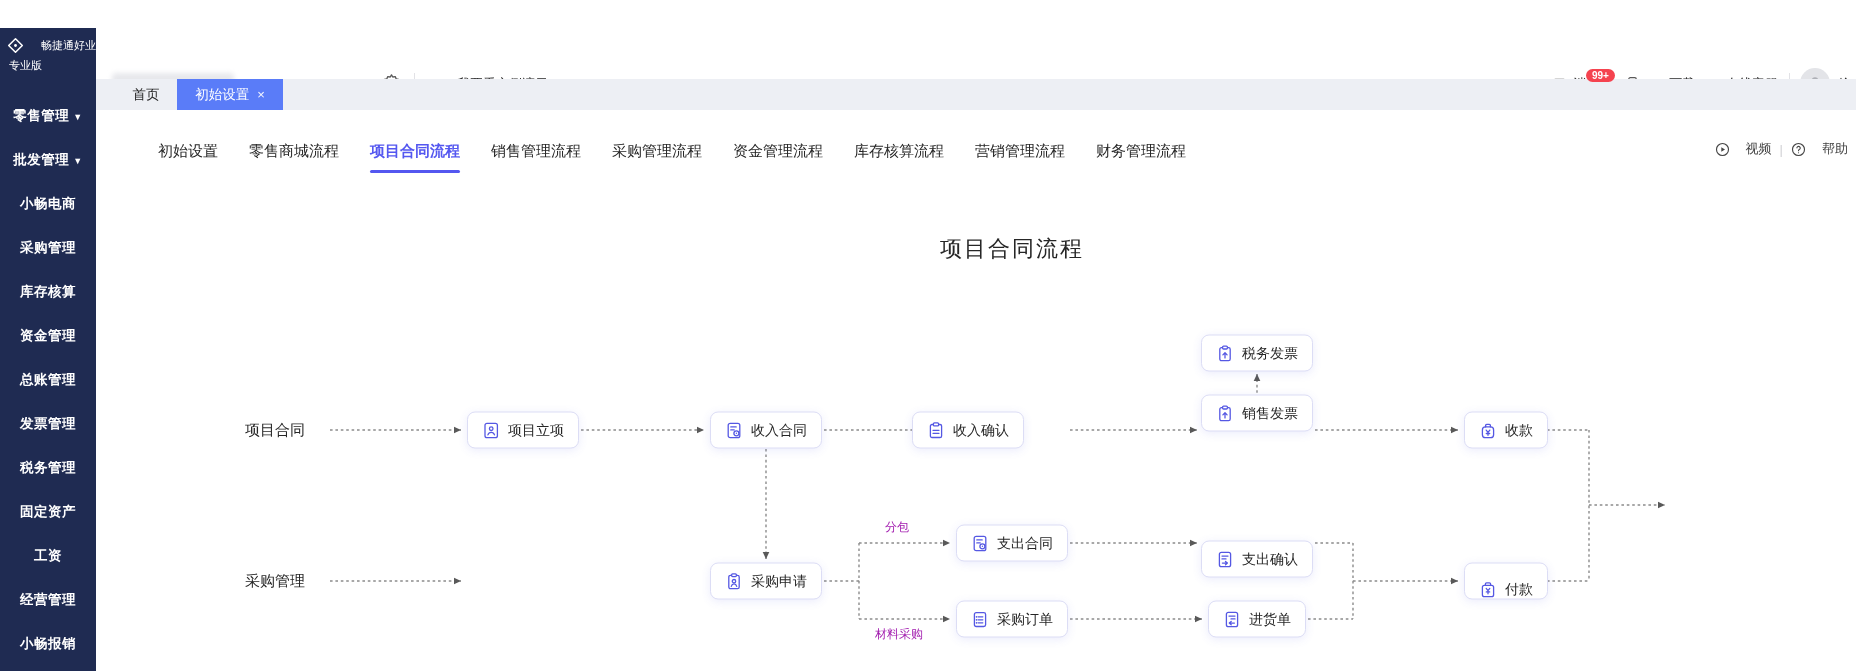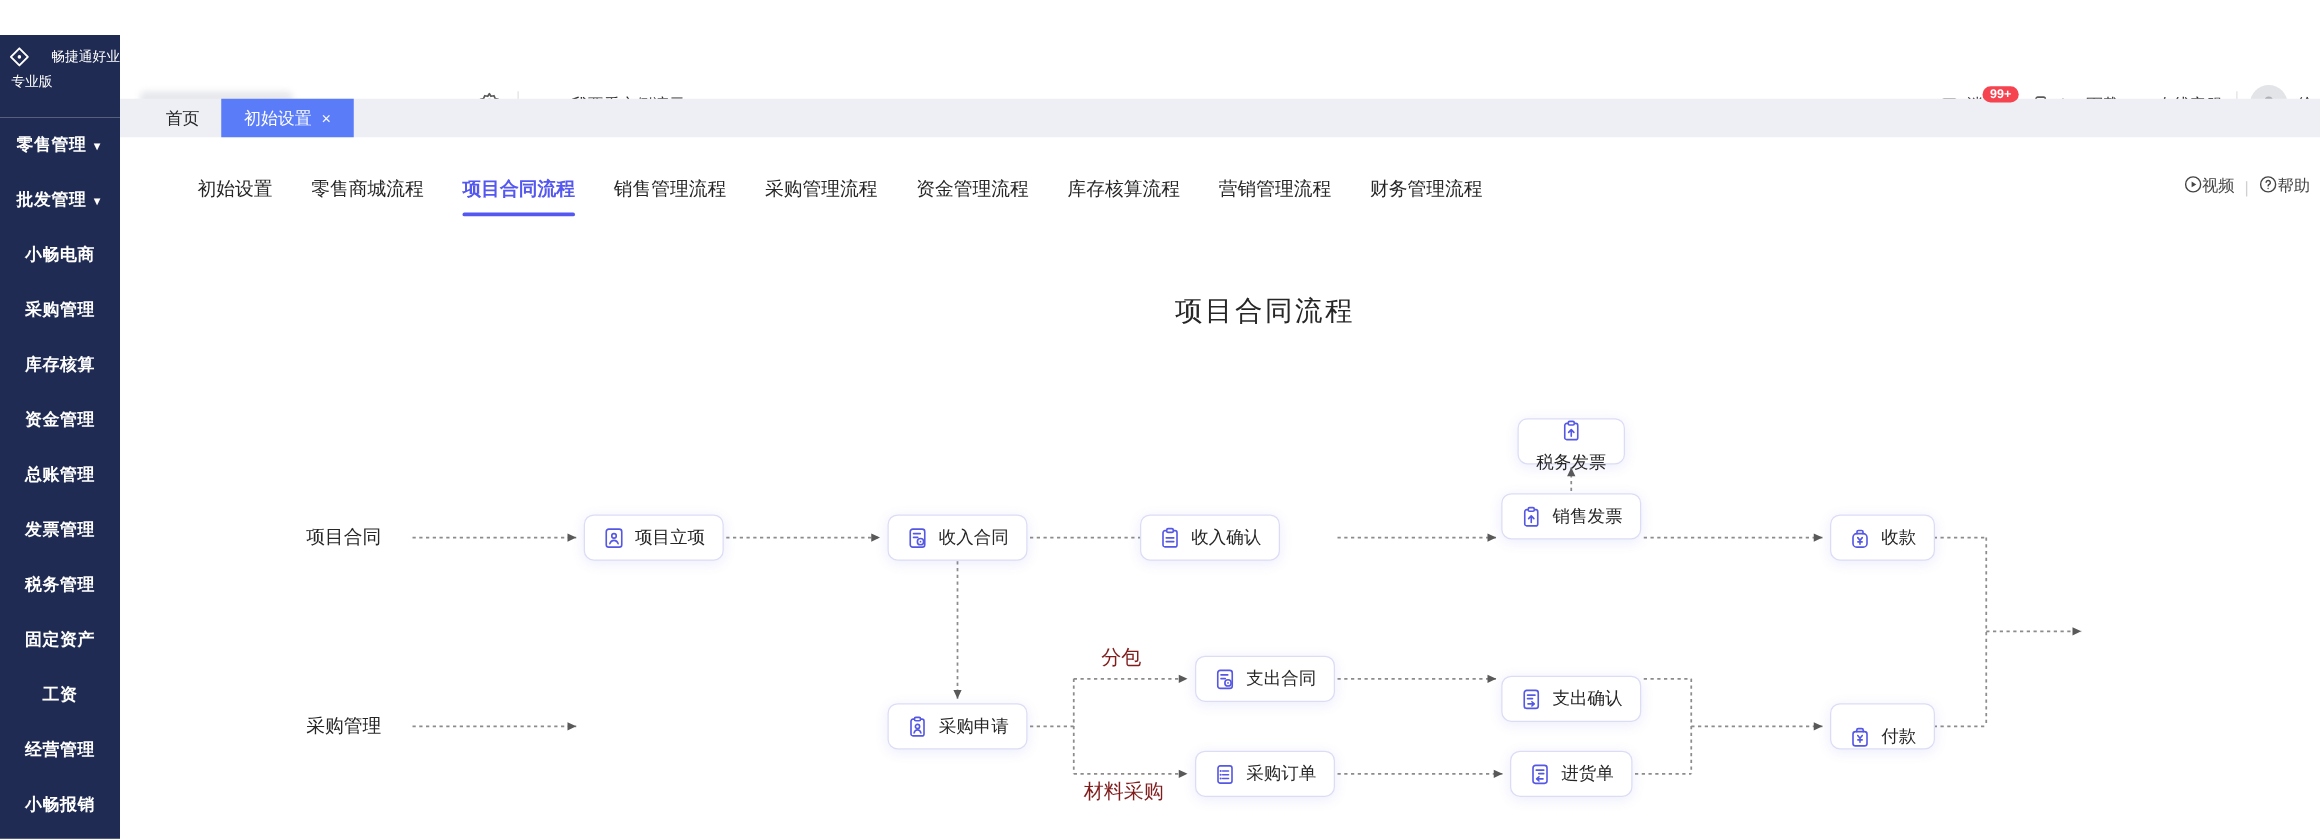--- a/index.html
+++ b/index.html
@@ -32,25 +32,25 @@
   .side-item{height:44px;display:flex;align-items:center;justify-content:center;gap:4px;color:#fff;
     font-size:13.5px;font-weight:600;cursor:pointer;letter-spacing:.5px;}
   .side-item .caret{font-size:9px;transform:translateY(1px);}
   
   #content{position:absolute;left:96px;top:110px;width:1760px;height:561px;background:#fff;}
   #ctabs{position:absolute;left:62px;top:24px;height:40px;display:flex;gap:31px;align-items:center;}
   .ctab{font-size:15px;color:#262626;cursor:pointer;position:relative;padding:6px 0 12px;white-space:nowrap;}
   .ctab.active{color:var(--accent);font-weight:600;}
   .ctab.active::after{content:"";position:absolute;left:0;right:0;bottom:0;height:3px;border-radius:2px;background:var(--accent);}
   #tab-actions{position:absolute;right:8px;top:30px;display:flex;align-items:center;gap:8px;font-size:13px;color:#444;}
-  #tab-actions .act{display:flex;align-items:flex-start;gap:0;cursor:pointer;font-family:Liberation Mono, monospace;}
+  #tab-actions .act{display:flex;align-items:center;gap:16px;cursor:pointer;font-family:Liberation Mono, monospace;}
   #flow-title{position:absolute;left:916px;top:124px;transform:translateX(-50%);font-size:22px;
     letter-spacing:2px;font-weight:500;color:#262626;}
   .row-label{position:absolute;transform:translateY(-50%);font-size:15px;font-weight:500;color:#262626;white-space:nowrap;}
-  .edge-label{position:absolute;transform:translate(-50%,-50%);font-size:16px;color:#7f1d1d;white-space:nowrap;}
+  .edge-label{position:absolute;transform:translate(-50%,-50%);font-size:12px;color:#a21caf;white-space:nowrap;}
   .node{position:absolute;transform:translate(-50%,-50%);display:inline-flex;align-items:center;gap:8px;
     height:37px;padding:0 14px;background:#fff;border:1px solid #dcddf5;border-radius:8px;
     box-shadow:0 2px 10px rgba(90,95,230,.12);font-size:14px;font-weight:500;color:#262626;
     white-space:nowrap;cursor:pointer;z-index:2;}
   .node .nicon{display:flex;color:var(--icon);}
   #connector-layer{position:absolute;left:0;top:0;z-index:1;}
   svg{display:block;}
 </style>
 </head>
 <body>
@@ -301,21 +301,21 @@
     <div class="node" style="left: 1161px; top: 303px;">
       <span class="nicon">
         <svg width="18" height="18" viewBox="0 0 18 18" fill="none" stroke="currentColor" stroke-width="1.3" stroke-linecap="round" stroke-linejoin="round">
           <rect x="3.8" y="3.2" width="10.4" height="13" rx="1.6"></rect>
           <rect x="6.6" y="1.6" width="4.8" height="2.9" rx="1" fill="#fff"></rect>
           <path d="M9,13.4 V8.6 M6.9,10.4 L9,8.2 l2.1,2.2"></path>
         </svg>
       </span>
       <span>销售发票</span>
     </div>
-    <div class="node" style="left: 1161px; top: 243px; flex-direction: column;">
+    <div class="node" style="left: 1161px; top: 243px;">
       <span class="nicon">
         <svg width="18" height="18" viewBox="0 0 18 18" fill="none" stroke="currentColor" stroke-width="1.3" stroke-linecap="round" stroke-linejoin="round">
           <rect x="3.8" y="3.2" width="10.4" height="13" rx="1.6"></rect>
           <rect x="6.6" y="1.6" width="4.8" height="2.9" rx="1" fill="#fff"></rect>
           <path d="M9,13.4 V8.6 M6.9,10.4 L9,8.2 l2.1,2.2"></path>
         </svg>
       </span>
       <span>税务发票</span>
     </div>
     <div class="node" style="left: 1410px; top: 320px;">

